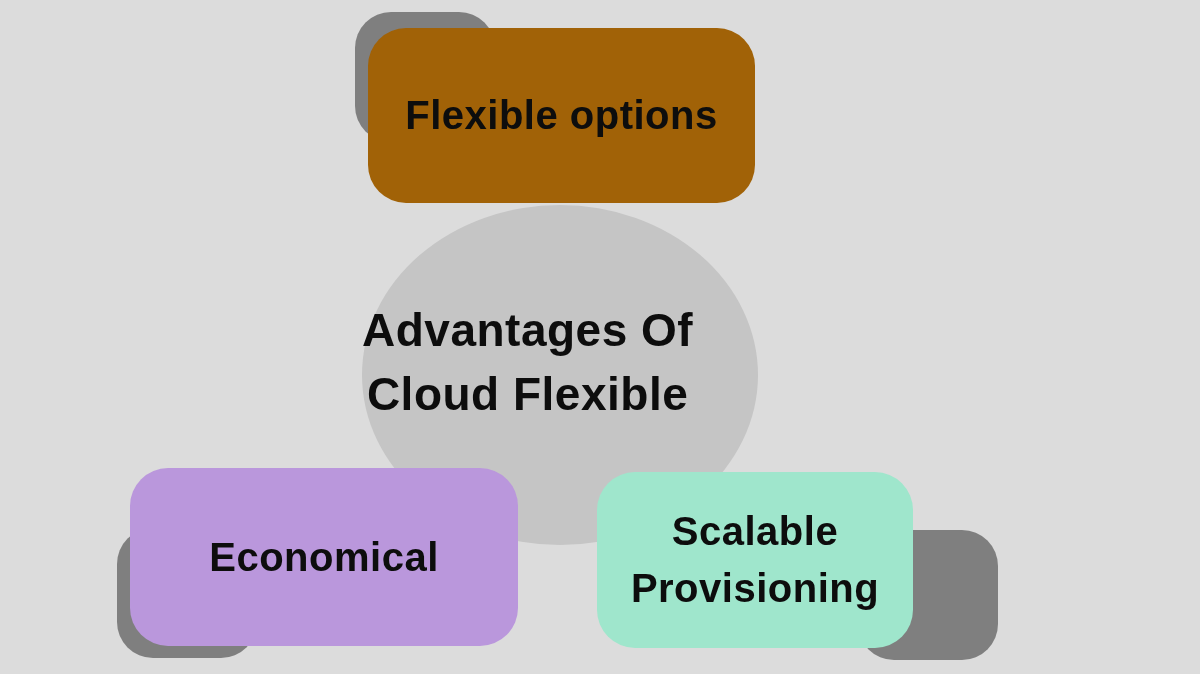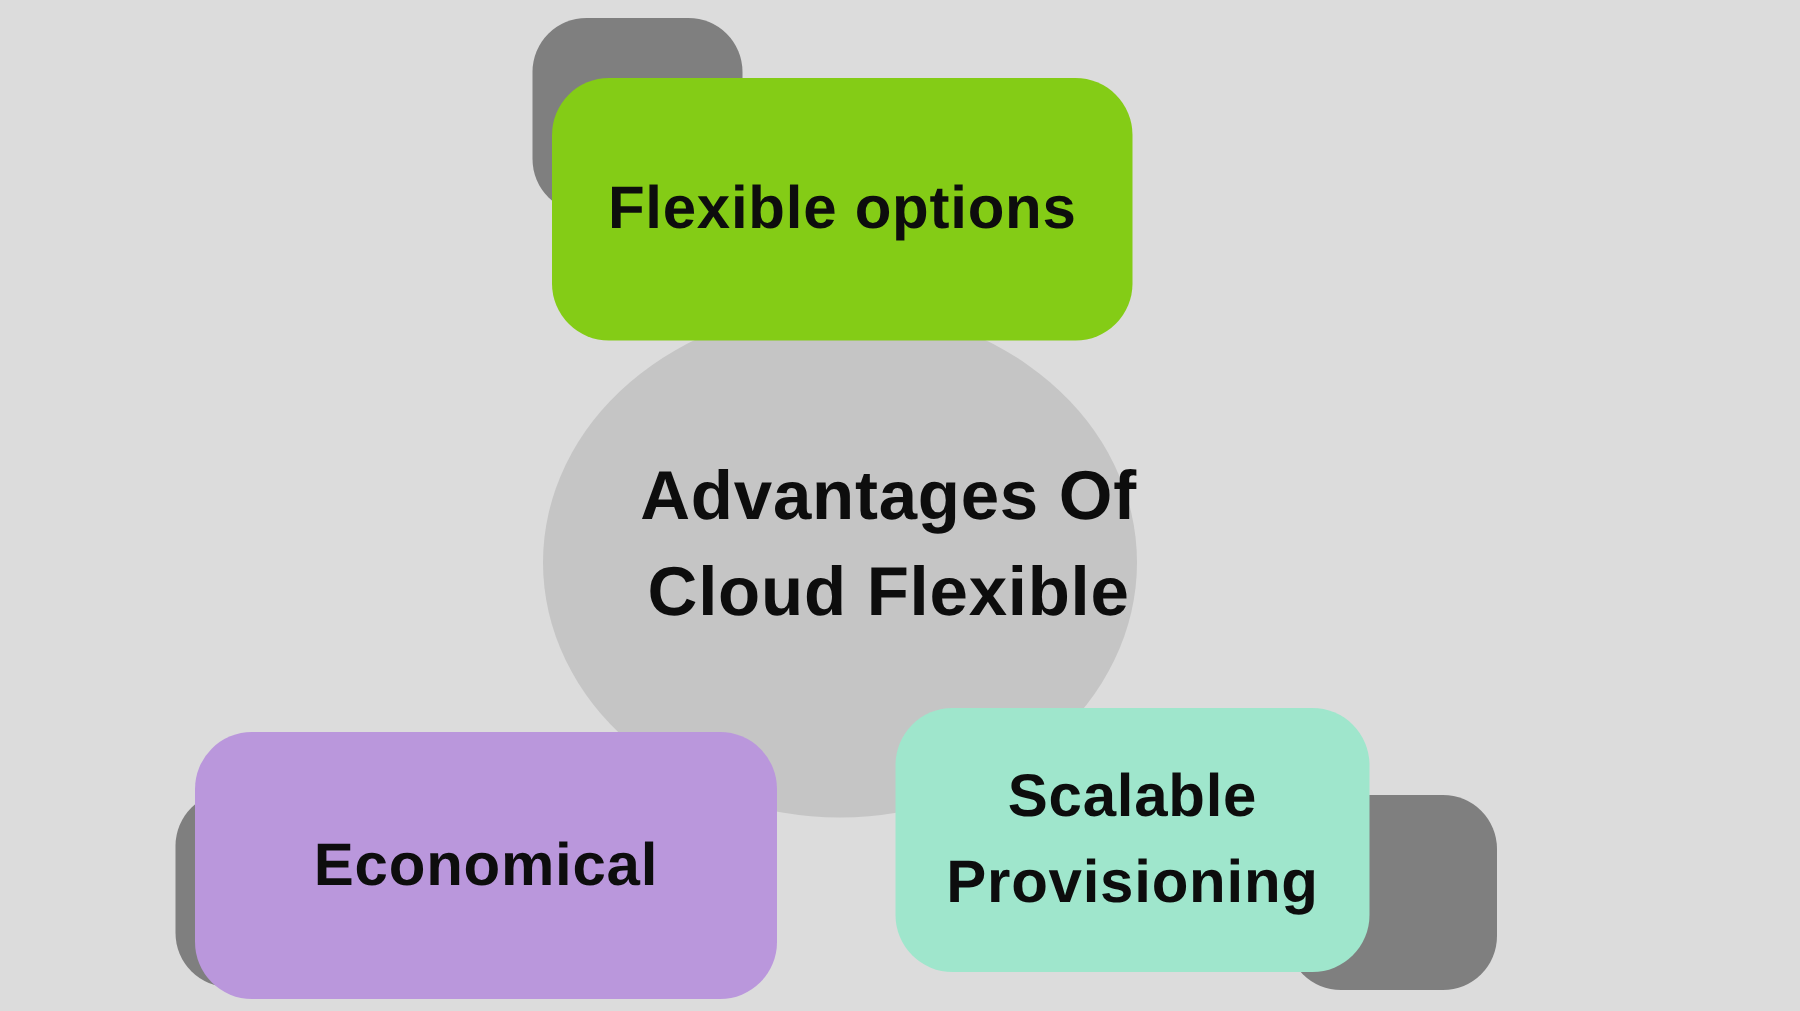--- a/index.html
+++ b/index.html
@@ -20,21 +20,21 @@
   .ellipse {
     position: absolute;
     left: 362px;
     top: 205px;
     width: 396px;
     height: 340px;
     border-radius: 50%;
     background: #c5c5c5;
     display: flex;
     align-items: center;
-    justify-content: flex-end;
+    justify-content: flex-start;
     text-align: center;
     z-index: 1;
   }
   .ellipse-text {
     font-size: 46px;
     font-weight: 700;
     line-height: 64px;
     color: #0d0d0d;
     padding-bottom: 26px;
     letter-spacing: 0.5px;
@@ -64,37 +64,37 @@
     text-align: center;
     font-size: 40px;
     font-weight: 700;
     line-height: 57px;
     color: #0d0d0d;
     letter-spacing: 0.5px;
     z-index: 3;
   }
   .card span { display: block; }
   .card-flexible   { left: 368px; top: 28px;  width: 387px; height: 175px; background: #fbaaba; }
-  .card-economical { left: 130px; top: 488px; width: 388px; height: 178px; background: #ba97dc; }
+  .card-economical { left: 130px; top: 468px; width: 388px; height: 178px; background: #ba97dc; }
   .card-scalable   { left: 597px; top: 472px; width: 316px; height: 176px; background: #9fe6cc; }
 </style>
 </head>
 <body style="background: rgb(220, 220, 220);">
 
 <div class="canvas">
 
   <div class="ellipse" style="background: rgb(197, 197, 197);">
     <div class="ellipse-text">
       <span>Advantages Of</span>
       <span>Cloud Flexible</span>
     </div>
   </div>
 
   <div class="shadow shadow-flexible" style="background: rgb(127, 127, 127);"></div>
-  <div class="card card-flexible" style="background: #84cc16; margin-top: 24px;">
+  <div class="card card-flexible" style="background: #a16207;">
     <span>Flexible options</span>
   </div>
 
   <div class="shadow shadow-economical" style="background: rgb(127, 127, 127);"></div>
   <div class="card card-economical" style="background: rgb(186, 151, 220);">
     <div>
       <span>Economical</span>
     </div>
   </div>
 

